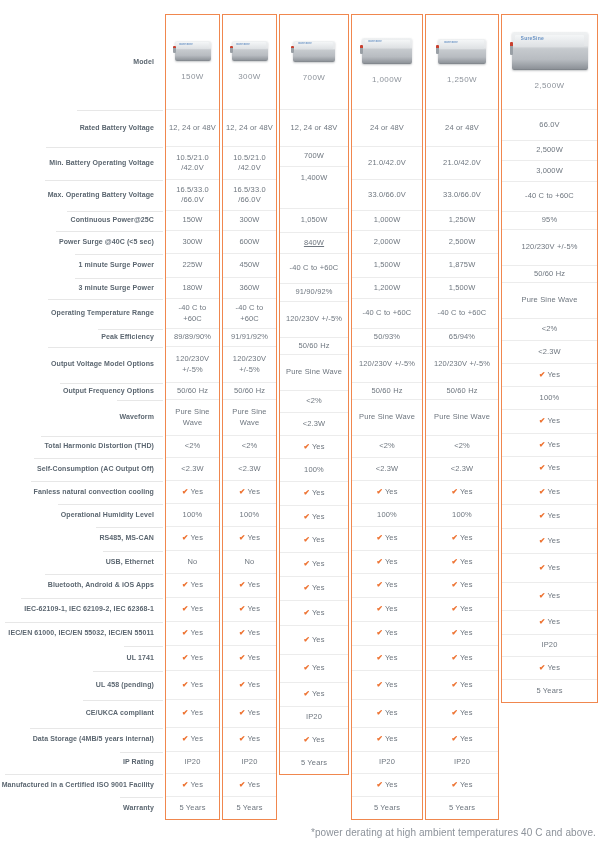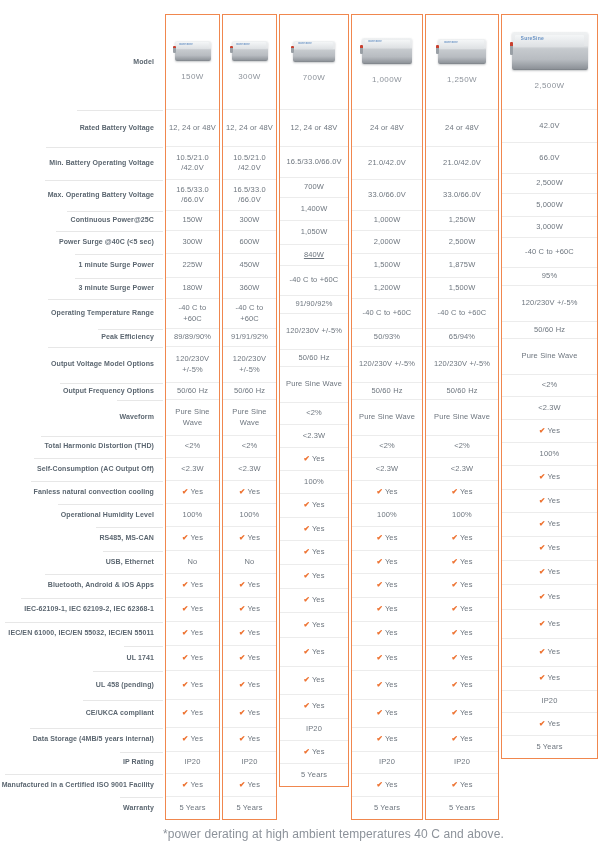--- a/index.html
+++ b/index.html
@@ -38,22 +38,22 @@
   .inv::after { content:""; position:absolute; left:-2px; top:26%; width:3px; height:34%;
          background:linear-gradient(180deg,#c9402f 0%,#c9402f 30%,#9aa0a6 30%);
          border-radius:1px; }
   .inv .brand { position:absolute; left:12%; top:9%; font-size:5px; line-height:1;
          color:#6a93c4; font-weight:bold; letter-spacing:.2px; transform-origin:left top;
          white-space:nowrap; overflow:hidden; max-width:76%; }
   .inv.small .brand { transform:scale(.6); }
   .model-name { color:#8d939b; font-size:8px; letter-spacing:.4px; margin-top:11px; }
 
   
-  .footnote { margin-left:163px; width:433px; text-align:left; margin-top:7px;
-              font-size:12px; letter-spacing:.1px; color:#8c929a; }
+  .footnote { margin-left:163px; width:433px; text-align:right; margin-top:7px;
+              font-size:10px; letter-spacing:.1px; color:#8c929a; }
 </style>
 </head>
 <body>
 
 <div class="page">
   <div class="table-wrap">
       <div class="lcol">
         <div class="lcell header" style="height: 94px;">
           <span class="ltext">Model</span>
         </div>
@@ -417,30 +417,27 @@
       <div class="pcol" style="width: 70px;">
         <div class="pcell header" style="height: 94px;">
           <div class="inv small" style="width: 42px; height: 21px;">
             <span class="brand">SureSine</span>
           </div>
           <div class="model-name">700W</div>
         </div>
         <div class="pcell" style="height: 37px;">
           <span>12, 24 or 48V</span>
         </div>
-        <div class="pcell" style="height: 31px;">
-          <span>16.5/33.0/66.0V</span>
-        </div>
         <div class="pcell" style="height: 20px;">
           <span>700W</span>
         </div>
         <div class="pcell" style="height: 23px;">
           <span>1,400W</span>
         </div>
-        <div class="pcell" style="height: 24px;">
+        <div class="pcell" style="height: 24px; margin-top: 19px;">
           <span>1,050W</span>
         </div>
         <div class="pcell" style="height: 21px; text-decoration: underline;">
           <span>840W</span>
         </div>
         <div class="pcell" style="height: 30px;">
           <span>-40 C to +60C</span>
         </div>
         <div class="pcell" style="height: 18px;">
           <span>91/90/92%</span>
@@ -786,31 +783,25 @@
           <span>5 Years</span>
         </div>
       </div>
       <div class="pcol" style="width: 97px;">
         <div class="pcell header" style="height: 94px;">
           <div class="inv" style="width: 76px; height: 38px;">
             <span class="brand">SureSine</span>
           </div>
           <div class="model-name">2,500W</div>
         </div>
-        <div class="pcell" style="height: 33px;">
-          <span>42.0V</span>
-        </div>
         <div class="pcell" style="height: 31px;">
           <span>66.0V</span>
         </div>
         <div class="pcell" style="height: 20px;">
           <span>2,500W</span>
-        </div>
-        <div class="pcell" style="height: 23px;">
-          <span>5,000W</span>
         </div>
         <div class="pcell" style="height: 21px;">
           <span>3,000W</span>
         </div>
         <div class="pcell" style="height: 30px;">
           <span>-40 C to +60C</span>
         </div>
         <div class="pcell" style="height: 18px;">
           <span>95%</span>
         </div>

